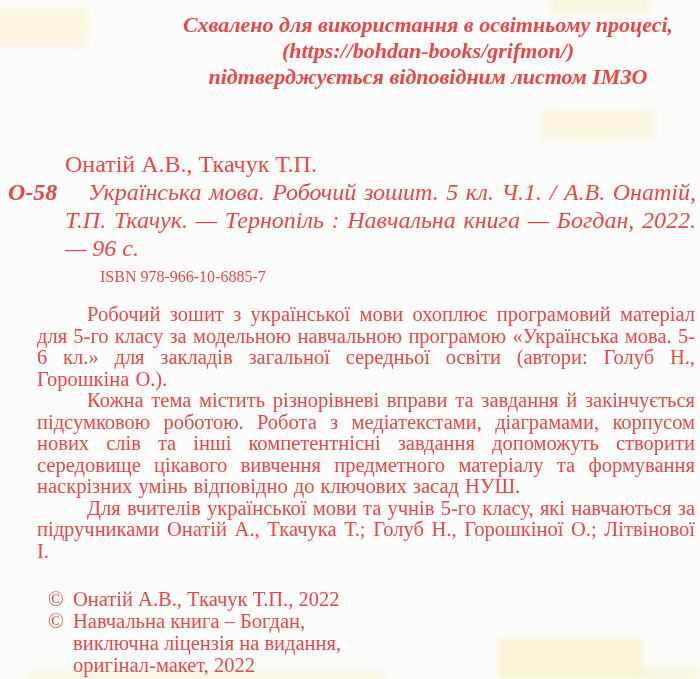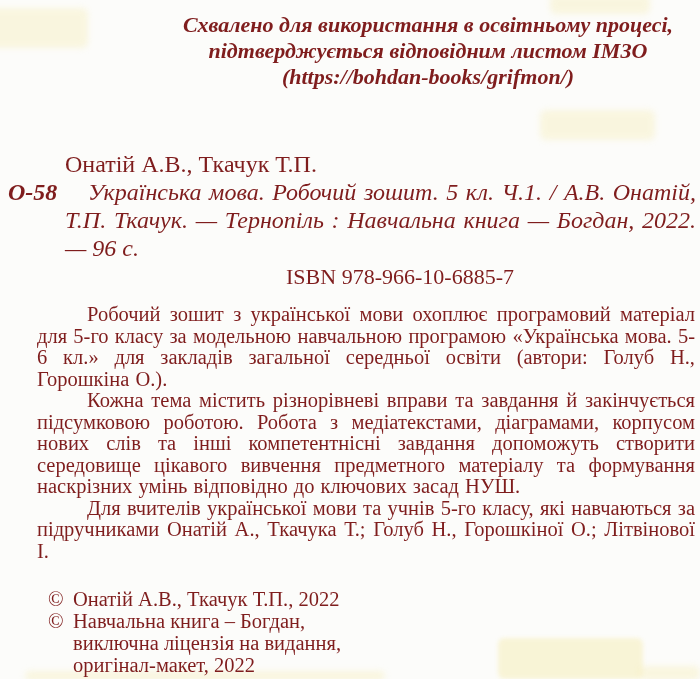--- a/index.html
+++ b/index.html
@@ -1,21 +1,21 @@
 <!DOCTYPE html>
 <html><head>
 <meta charset="utf-8">
 <style>
   * { margin:0; padding:0; box-sizing:border-box; }
   html,body { background:#e8e8e8; }
   .page {
     position:relative;
     width:700px; height:679px;
     background:#fcfcfa;
-    color:#7f1d1d;
+    color:#ef4444;
     font-family:"Liberation Serif", serif;
     overflow:hidden;
   }
   
   .artifact {
     position:absolute;
     background:#f7f0c4;
     opacity:.5;
     filter:blur(3px);
     border-radius:6px;
@@ -59,23 +59,22 @@
   }
   .catalog-index {
     position:absolute;
     left:-57px; top:0;
     font-weight:bold;
     text-indent:0;
   }
 
   .isbn {
     margin:1px 0 0 100px;
-    font-size:22px;
+    font-size:16px;
     line-height:28px;
-    text-align:center;
   }
 
   .annotation {
     margin:13px 5px 0 37px;
     font-size:20.5px;
     line-height:21.5px;
     word-spacing:1px;
     text-align:justify;
   }
   .annotation p { margin:0; text-indent:50px; }
@@ -105,22 +104,22 @@
   <div class="artifact a2"></div>
   <div class="artifact a3"></div>
   <div class="artifact a4"></div>
   <div class="artifact a5"></div>
   <div class="artifact a6"></div>
 
   <div class="content">
 
     <div class="approval">
       <div class="line">Схвалено для використання в освітньому процесі,</div>
+      <div class="line">(https://bohdan-books/grifmon/)</div>
       <div class="line">підтверджується відповідним листом ІМЗО</div>
-      <div class="line">(https://bohdan-books/grifmon/)</div>
     </div>
 
     <div class="authors">Онатій А.В., Ткачук Т.П.</div>
 
     <div class="catalog">
       <span class="catalog-index">О-58</span>
       <span>Українська мова. Робочий зошит. 5 кл. Ч.1. / А.В. Онатій, Т.П. Ткачук. — Тернопіль : Навчальна книга — Богдан, 2022. — 96 с.</span>
     </div>
 
     <div class="isbn">ISBN 978-966-10-6885-7</div>

